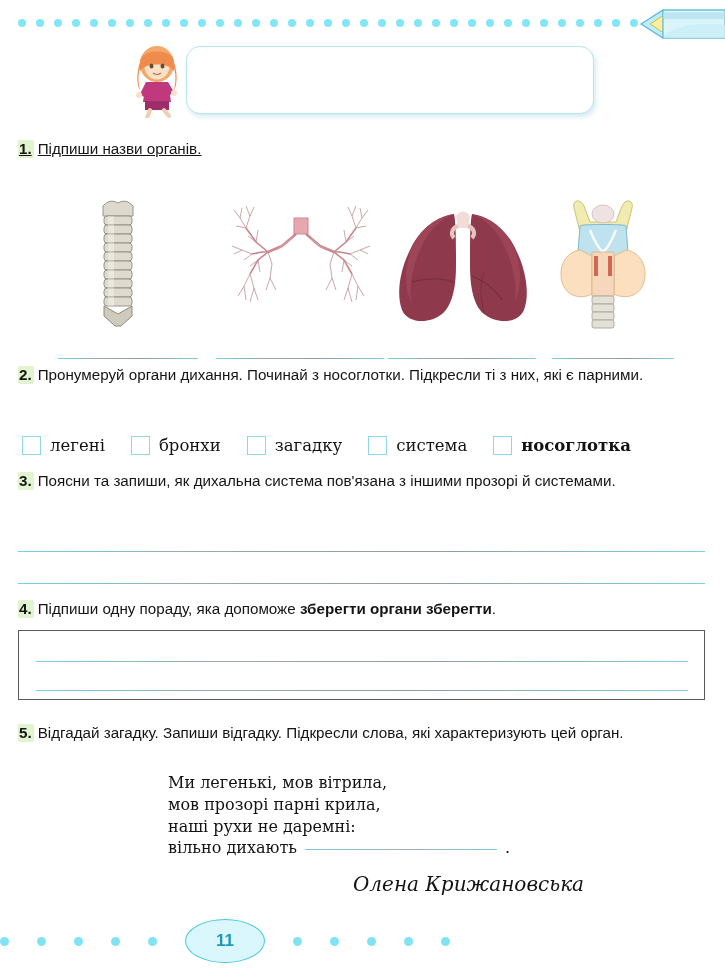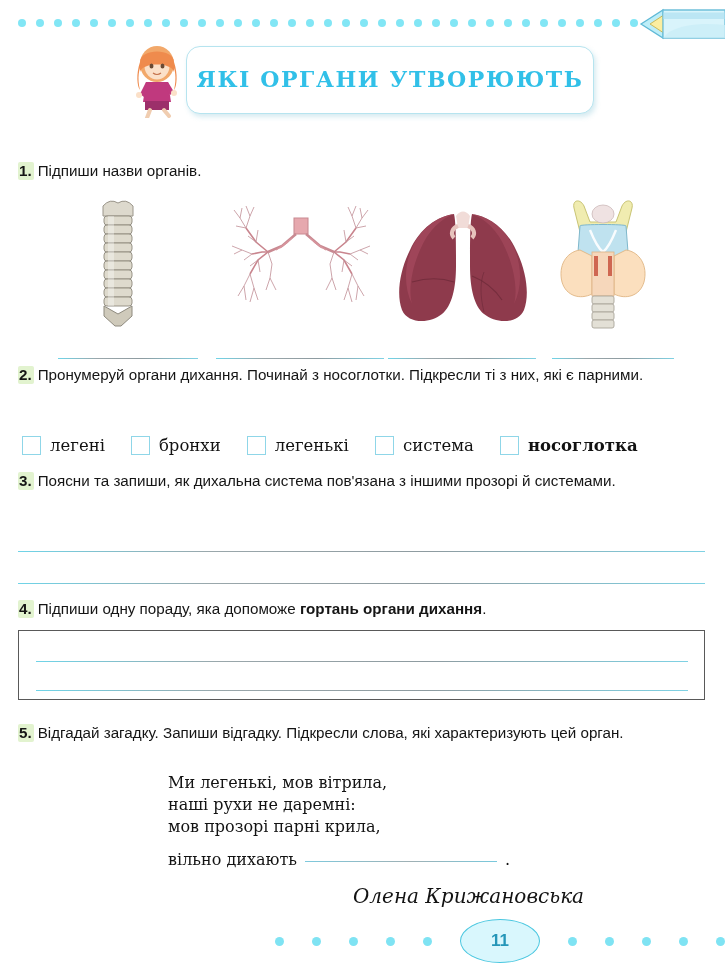--- a/index.html
+++ b/index.html
@@ -166,21 +166,20 @@
     left: 168px;
     top: 772px;
     width: 430px;
     font-family: "DejaVu Serif", serif;
     font-size: 16px;
     line-height: 1.36;
     color: #131313;
   }
   .poem-line { white-space: nowrap; }
   .poem-answer {
-    margin-top: 12px;
     display: flex;
     align-items: baseline;
     white-space: nowrap;
   }
   .poem-blank {
     display: inline-block;
     width: 192px;
     height: 1px;
     background: linear-gradient(to right,#7ec9dd,#9fb0b4 55%,#79c9dd);
     margin: 0 8px;
@@ -196,21 +195,21 @@
 
   
   .footer {
     position: absolute;
     left: 0;
     right: 0;
     top: 918px;
     height: 46px;
     display: flex;
     align-items: center;
-    justify-content: flex-end;
+    justify-content: flex-start;
     gap: 28px;
   }
   .footer .fdot {
     width: 9px;
     height: 9px;
     border-radius: 50%;
     background: #7fe3f3;
     flex: 0 0 auto;
   }
   .page-oval {
@@ -294,24 +293,23 @@
     <path d="M42,40 L48,50 L44,53 L38,44 Z" fill="#c0397e"></path>
     <rect x="19" y="59" width="24" height="9" fill="#9c2f6a"></rect>
     <path d="M24,68 L21,76" stroke="#f0cdb0" stroke-width="4" stroke-linecap="round"></path>
     <path d="M38,68 L43,74" stroke="#f0cdb0" stroke-width="4" stroke-linecap="round"></path>
     <circle cx="13" cy="53" r="3" fill="#fbe0c8"></circle>
     <circle cx="48" cy="51" r="3" fill="#fbe0c8"></circle>
   </svg>
 </div>
 
 <div class="title-plate">
-  <div class="title-line">ЯКІ ОРГАНИ УТВОРЮЮТЬ</div>
-</div>
-
-<div class="task" style="top:160px;">
+</div>
+
+<div class="task" style="top:138px;text-decoration:underline;">
   <span class="tnum">1.</span><span>Підпиши назви органів.</span>
 </div>
 
 <div class="figures">
 
   <div class="fig" style="left:72px; bottom:0;">
     <svg viewBox="0 0 56 140" width="56" height="140">
       <path d="M13,12 Q20,4 28,9 Q36,4 43,12 L43,22 L13,22 Z" fill="#ddd9cd" stroke="#9a958a" stroke-width="1"></path>
       <g stroke="#8e8a7e" stroke-width=".9" fill="#dedacd">
         <rect x="14" y="22" width="28" height="9" rx="3"></rect>
@@ -420,54 +418,54 @@
   <div class="chk-item">
     <span class="chk-box"></span>
     <span class="chk-label">легені</span>
   </div>
   <div class="chk-item">
     <span class="chk-box"></span>
     <span class="chk-label">бронхи</span>
   </div>
   <div class="chk-item">
     <span class="chk-box"></span>
-    <span class="chk-label">легенькі</span>
+    <span class="chk-label">загадку</span>
   </div>
   <div class="chk-item">
     <span class="chk-box"></span>
     <span class="chk-label">система</span>
   </div>
   <div class="chk-item" style="margin-right:0;font-weight:bold;">
     <span class="chk-box"></span>
     <span class="chk-label">носоглотка</span>
   </div>
 </div>
 
 <div class="task" style="top:470px;">
   <span class="tnum">3.</span><span>Поясни та запиши, як дихальна система пов'язана з іншими прозорі й системами.</span>
 </div>
 <div class="wline" style="left:18px; top:551px; width:687px;"></div>
 <div class="wline" style="left:18px; top:583px; width:687px;"></div>
 
 <div class="task" style="top:598px;">
-  <span class="tnum">4.</span><span>Підпиши одну пораду, яка допоможе </span><span class="tbold">гортань органи дихання</span><span>.</span>
+  <span class="tnum">4.</span><span>Підпиши одну пораду, яка допоможе </span><span class="tbold">зберегти органи зберегти</span><span>.</span>
 </div>
 
 <div class="answer-box"></div>
 <div class="wline" style="left:36px; top:661px; width:652px;"></div>
 <div class="wline" style="left:36px; top:690px; width:652px;"></div>
 
 <div class="task" style="top:722px;">
   <span class="tnum">5.</span><span>Відгадай загадку. Запиши відгадку. Підкресли слова, які характеризують цей орган.</span>
 </div>
 
 <div class="poem">
   <div class="poem-line">Ми легенькі, мов вітрила,</div>
+  <div class="poem-line">мов прозорі парні крила,</div>
   <div class="poem-line">наші рухи не даремні:</div>
-  <div class="poem-line">мов прозорі парні крила,</div>
   <div class="poem-answer">
     <span>вільно дихають</span>
     <span class="poem-blank"></span>
     <span>.</span>
   </div>
   <div class="poem-author">Олена Крижановська</div>
 </div>
 
 <div class="footer" id="footerBar">
   <span class="fdot" style="background: rgb(127, 227, 243);"></span>

